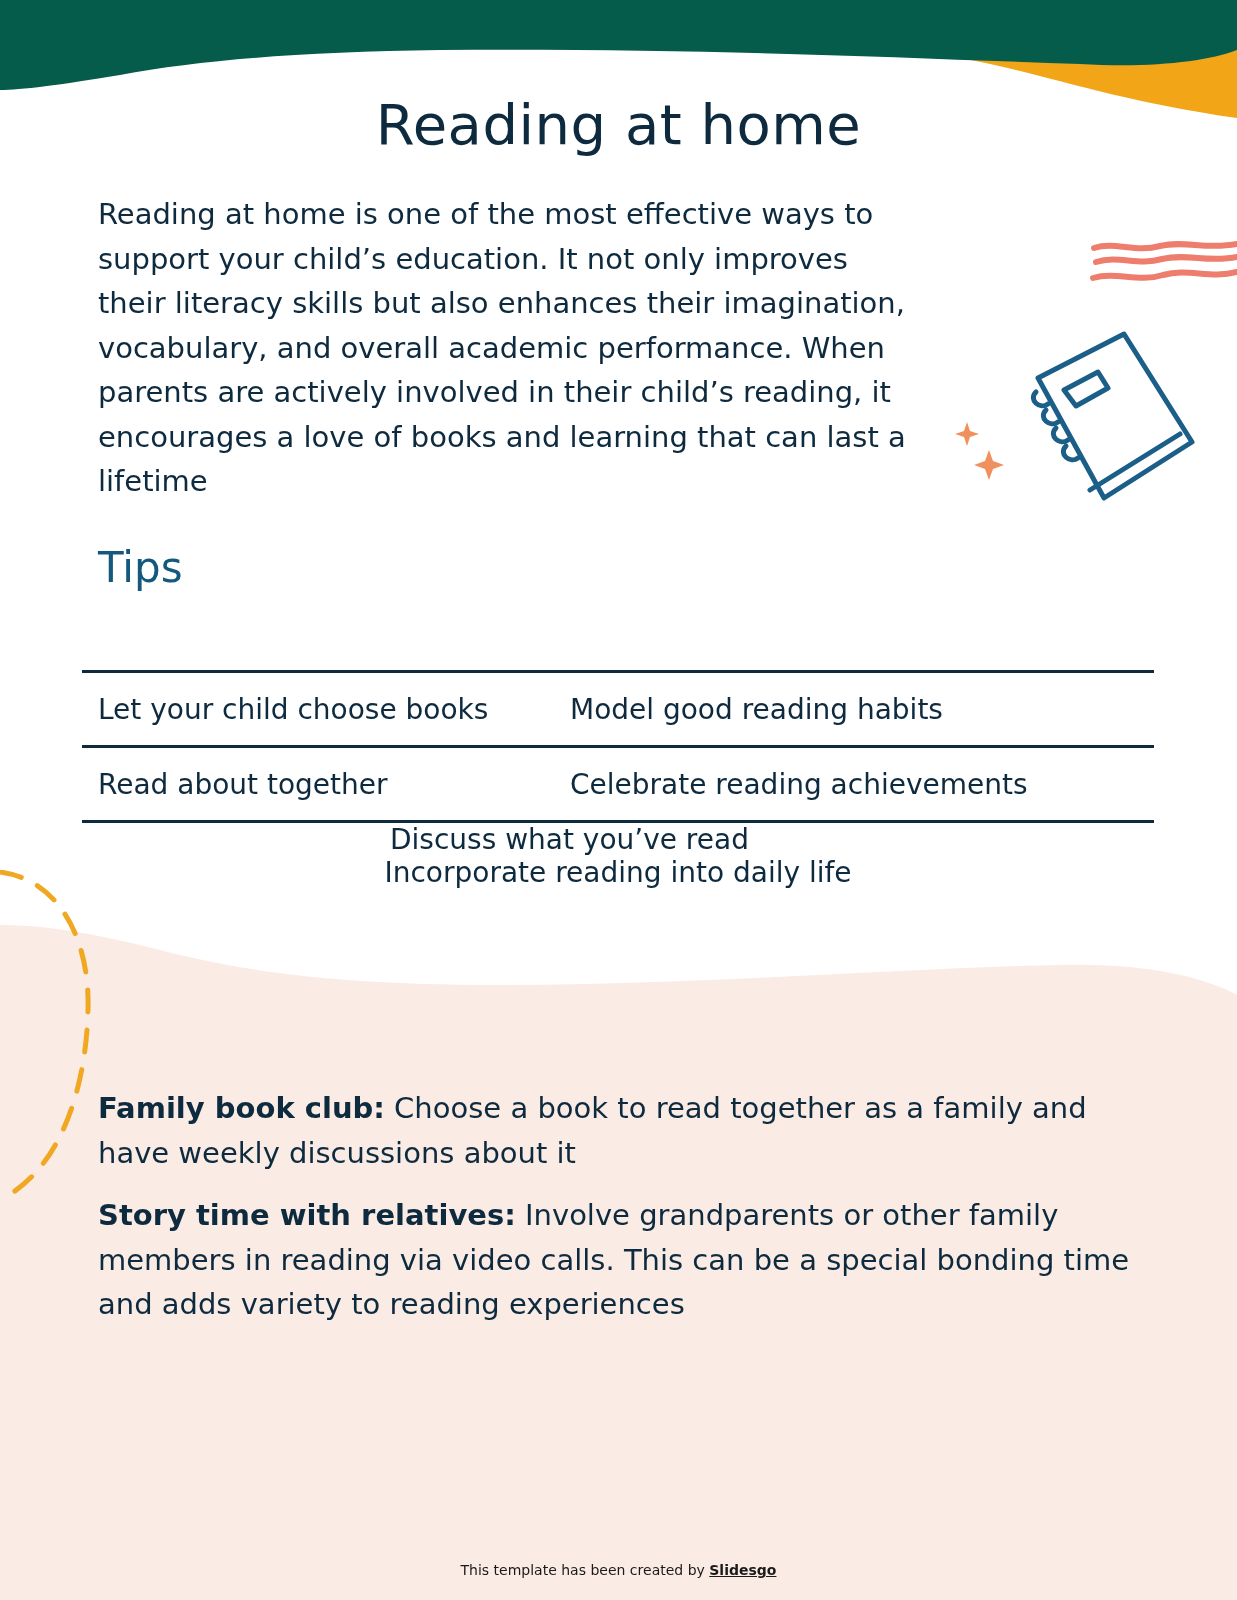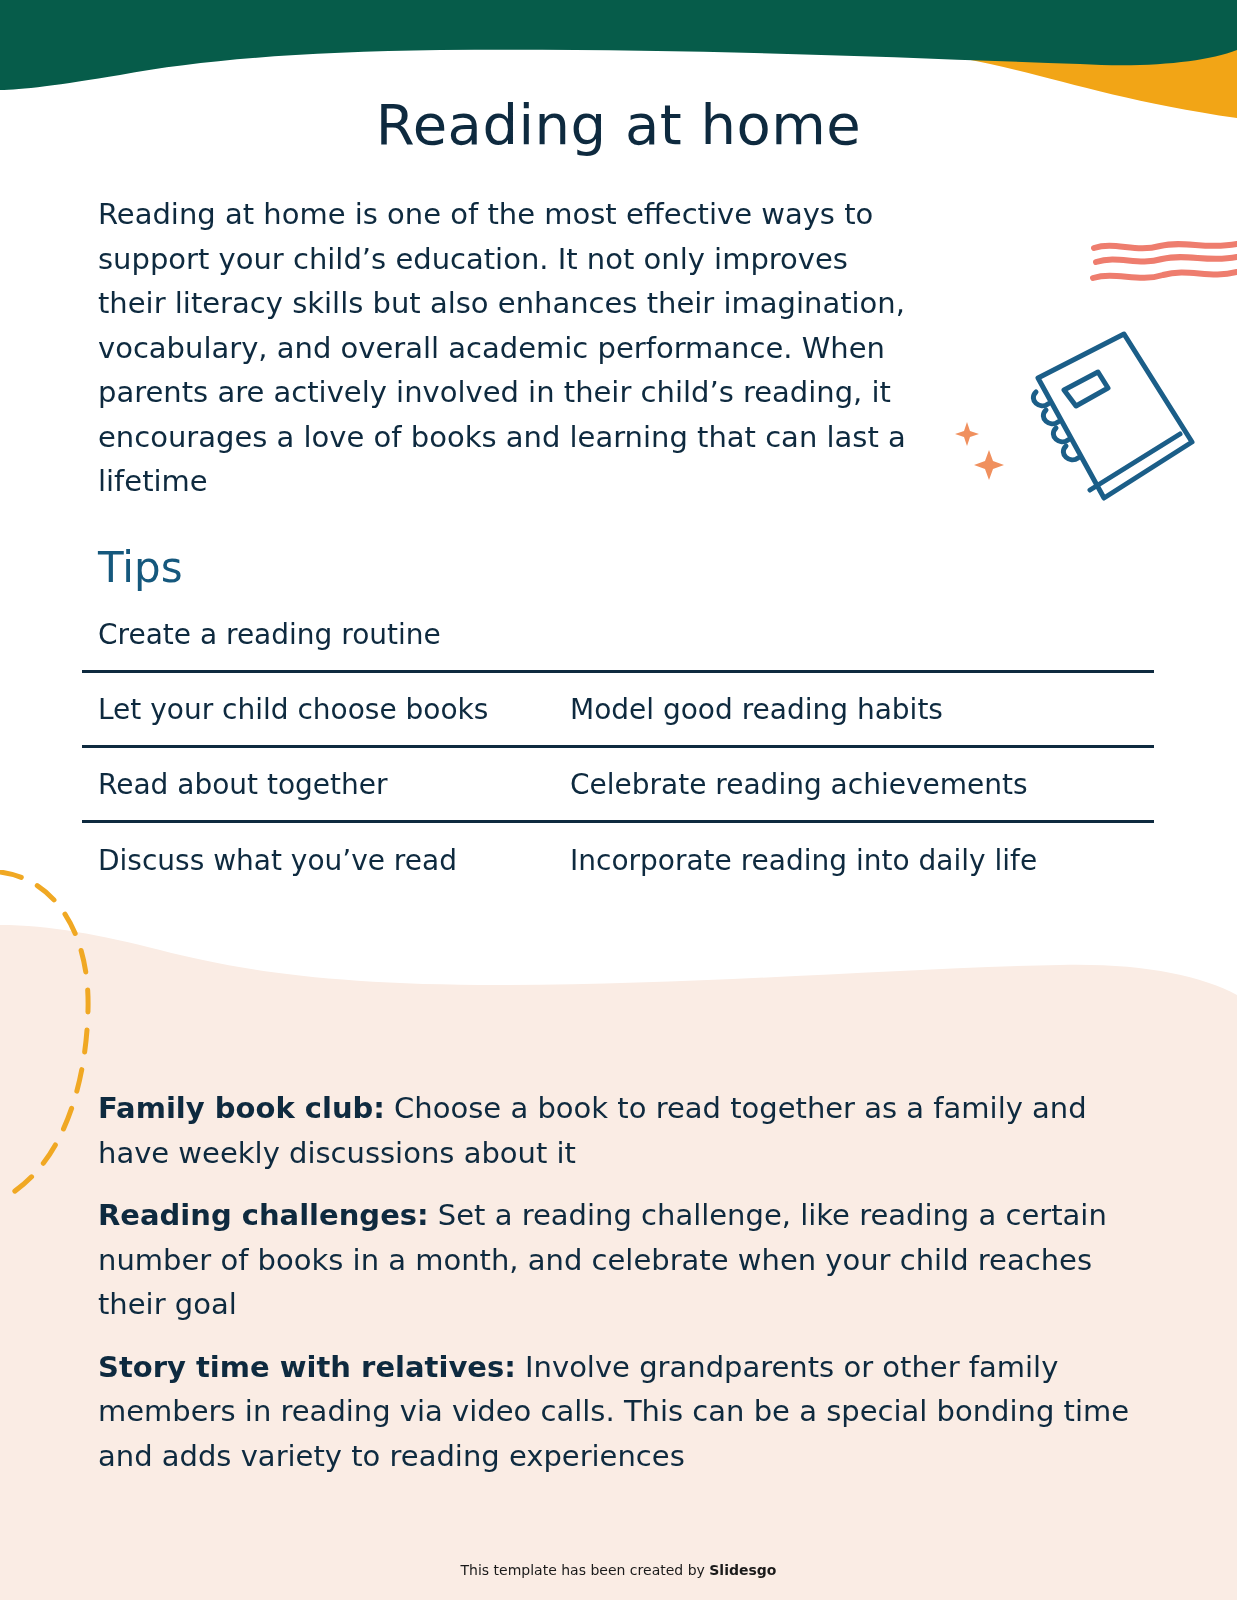--- a/index.html
+++ b/index.html
@@ -31,40 +31,40 @@
     .tips-h { top: 543px; }
     .activities-h { top: 1017px; }
 
     .tips-table {
       position: absolute; left: 82px; top: 598px; width: 1072px;
     }
     .tip-row {
       display: flex; height: 75px; align-items: center;
       border-bottom: 3px solid #0e2a3f;
     }
-    .tip-row.last { border-bottom: none; }
+    .tip-row.last { border-bottom: none; flex-direction: column; }
     .tip-cell {
       font-size: 28px; color: #0e2a3f; white-space: nowrap;
     }
     .tip-cell.col1 { width: 488px; padding-left: 16px; }
     .tip-cell.col2 { flex: 1; }
 
     .activities {
       position: absolute; left: 98px; top: 1086px; width: 1060px;
     }
     .activity {
       font-size: 29px; line-height: 44.5px; color: #0e2a3f; margin-bottom: 18px;
     }
     .activity .label { font-weight: bold; margin-top: 17px; }
 
     .footer {
       position: absolute; left: 0; top: 1562px; width: 1237px; text-align: center;
       font-size: 14px; color: #1a1a1a;
     }
-    .footer .brand { font-weight: bold; color: #1a1a1a; }
+    .footer .brand { font-weight: bold; text-decoration: underline; color: #1a1a1a; }
 
     .deco { position: absolute; z-index: 1; }
   </style>
 </head>
 <body>
 
 <svg class="bg-layer" viewBox="0 0 1237 1600" width="1237" height="1600" xmlns="http://www.w3.org/2000/svg">
 
   <path d="M960,58 C1040,72 1110,100 1237,118 L1237,40 L960,40 Z" fill="#f2a516"></path>
 
@@ -106,21 +106,20 @@
 
 <div class="content">
   <h1 class="title">Reading at home</h1>
 
   <p class="intro">Reading at home is one of the most effective ways to support your child’s education. It not only improves their literacy skills but also enhances their imagination, vocabulary, and overall academic performance. When parents are actively involved in their child’s reading, it encourages a love of books and learning that can last a lifetime</p>
 
   <h2 class="section-h tips-h">Tips</h2>
 
   <div class="tips-table">
     <div class="tip-row">
-      <div class="tip-cell col1">Create a reading routine</div>
     </div>
     <div class="tip-row">
       <div class="tip-cell col1">Let your child choose books</div>
       <div class="tip-cell col2">Model good reading habits</div>
     </div>
     <div class="tip-row">
       <div class="tip-cell col1">Read about together</div>
       <div class="tip-cell col2">Celebrate reading achievements</div>
     </div>
     <div class="tip-row last">
@@ -128,23 +127,20 @@
       <div class="tip-cell col2">Incorporate reading into daily life</div>
     </div>
   </div>
 
 
   <div class="activities">
     <p class="activity">
       <span class="label">Family book club:</span><span> Choose a book to read together as a family and have weekly discussions about it</span>
     </p>
     <p class="activity">
-      <span class="label">Reading challenges:</span><span> Set a reading challenge, like reading a certain number of books in a month, and celebrate when your child reaches their goal</span>
-    </p>
-    <p class="activity">
       <span class="label">Story time with relatives:</span><span> Involve grandparents or other family members in reading via video calls. This can be a special bonding time and adds variety to reading experiences</span>
     </p>
   </div>
 
   <div class="footer">
     <span>This template has been created by </span><a class="brand">Slidesgo</a>
   </div>
 </div>
 
 </body></html>

